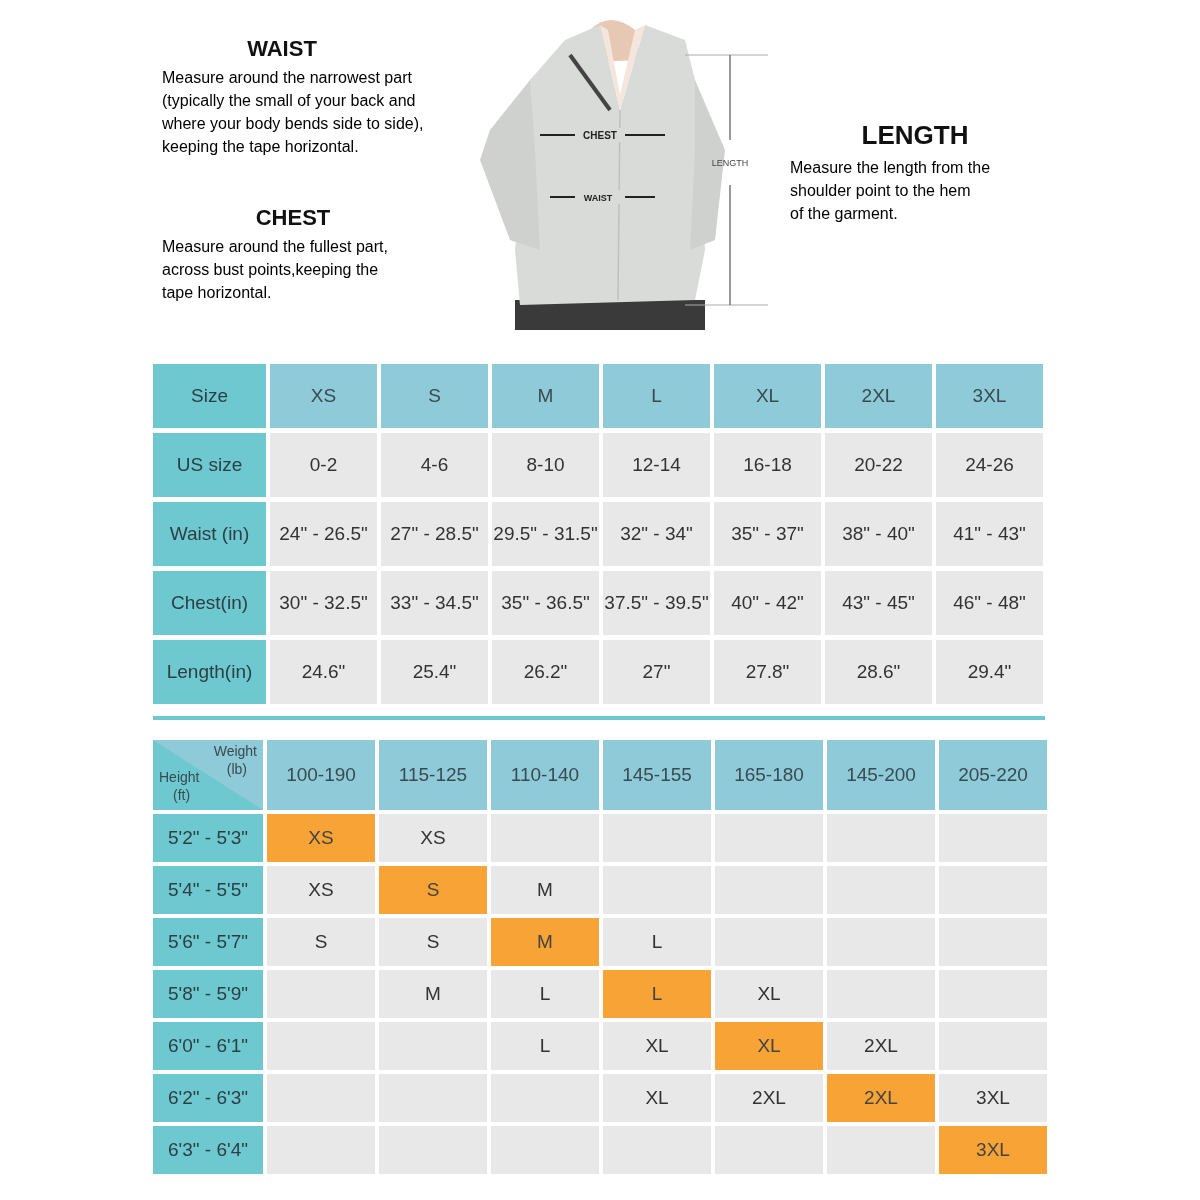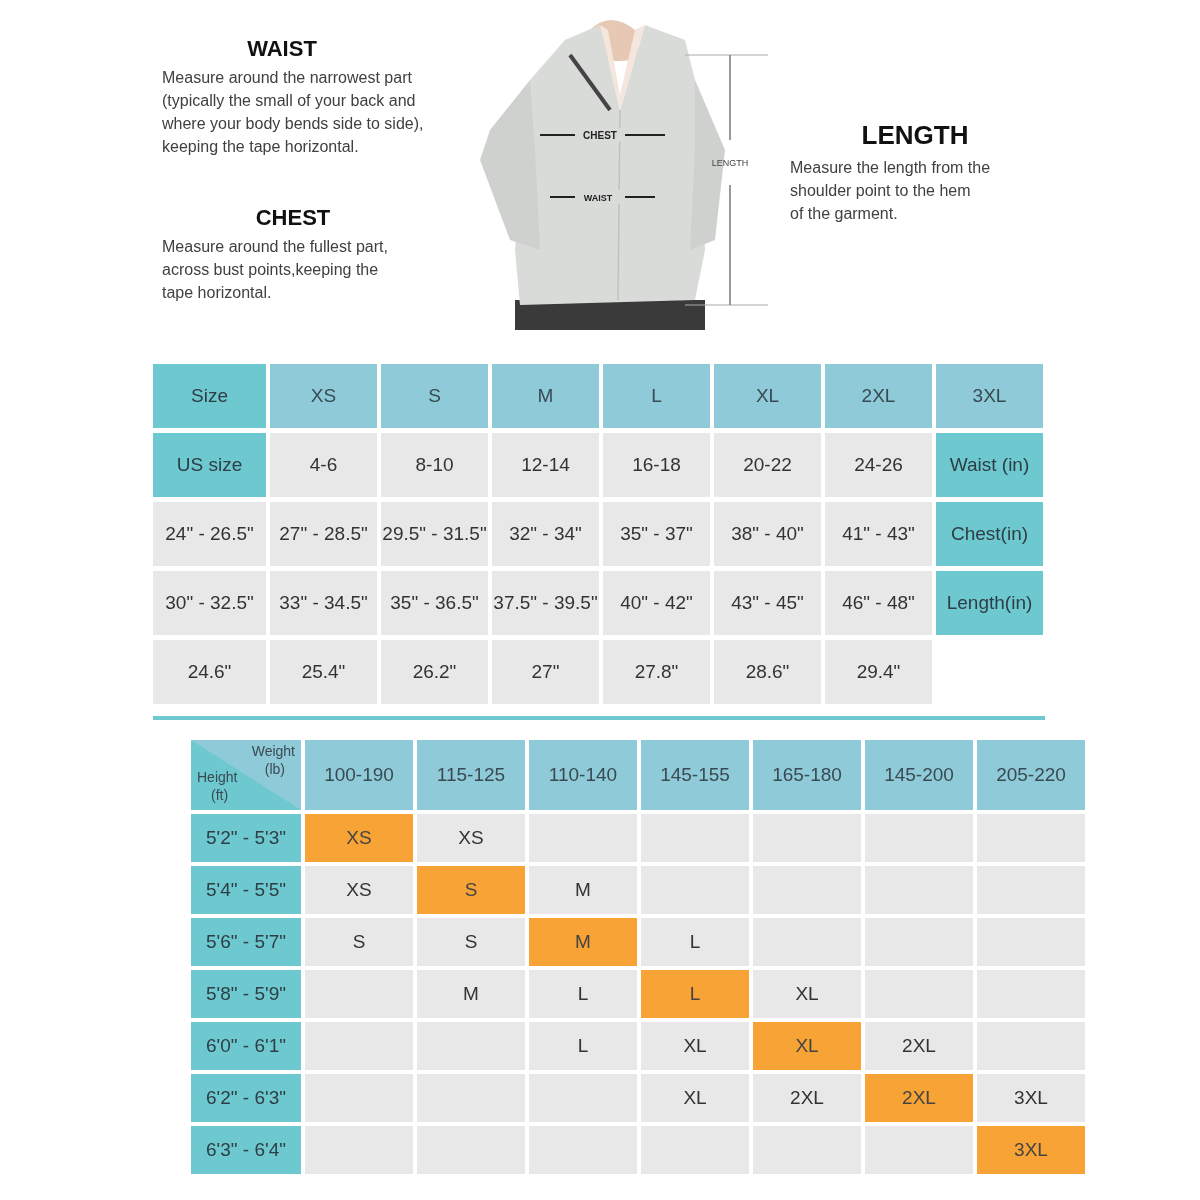--- a/index.html
+++ b/index.html
@@ -1,19 +1,19 @@
 <!DOCTYPE html>
 <html><head>
 <meta charset="utf-8">
 <style>
   * { box-sizing: border-box; margin: 0; padding: 0; }
   body { width: 1200px; height: 1200px; background: #ffffff; font-family: "Liberation Sans", sans-serif; color: #222; position: relative; overflow: hidden; }
   .abs { position: absolute; }
   .heading { font-weight: bold; font-size: 22px; color: #111; text-align: center; }
-  .desc { font-size: 16px; line-height: 23px; color: #404040; }
+  .desc { font-size: 16px; line-height: 23px; color: #000000; }
   .garment { position: absolute; left: 470px; top: 0; width: 300px; height: 330px; }
   .grid { position: absolute; display: grid; gap: 4px; }
   .cell { display: flex; align-items: center; justify-content: center; font-size: 19px; color: #333; background: #e8e8e8; }
   .hdr { background: #8ecad8; color: #3a4a52; }
   .rowh { background: #6dc8cf; color: #2e3e44; }
   .hl { background: #f7a335; color: #444; }
   .divider { position: absolute; left: 153px; top: 716px; width: 892px; height: 4px; background: #6dc8cf; }
   .corner { position: relative; background: linear-gradient(to top right, #6dc8cf 49.5%, #8ecad8 50.5%); font-size: 14px; color: #3a4a52; }
   .corner span { position: absolute; text-align: center; line-height: 15px; }
 </style>
@@ -70,20 +70,21 @@
   <div class="cell rowh">Size</div>
   <div class="cell hdr">XS</div>
   <div class="cell hdr">S</div>
   <div class="cell hdr">M</div>
   <div class="cell hdr">L</div>
   <div class="cell hdr">XL</div>
   <div class="cell hdr">2XL</div>
   <div class="cell hdr">3XL</div>
 
   <div class="cell rowh">US size</div>
+  <div class="cell">0-2</div>
   <div class="cell">4-6</div>
   <div class="cell">8-10</div>
   <div class="cell">12-14</div>
   <div class="cell">16-18</div>
   <div class="cell">20-22</div>
   <div class="cell">24-26</div>
 
   <div class="cell rowh">Waist (in)</div>
   <div class="cell">24" - 26.5"</div>
   <div class="cell">27" - 28.5"</div>
@@ -107,21 +108,21 @@
   <div class="cell">25.4"</div>
   <div class="cell">26.2"</div>
   <div class="cell">27"</div>
   <div class="cell">27.8"</div>
   <div class="cell">28.6"</div>
   <div class="cell">29.4"</div>
 </div>
 
 <div class="divider"></div>
 
-<div class="grid" id="fit-grid" style="left:153px; top:740px; width:892px; grid-template-columns: 110px repeat(7, 108px); grid-template-rows: 70px repeat(7, 48px); gap: 4px 4px; margin-left: 38px;">
+<div class="grid" id="fit-grid" style="left:153px; top:740px; width:892px; grid-template-columns: 110px repeat(7, 108px); grid-template-rows: 70px repeat(7, 48px); gap: 4px 4px;">
   <div class="cell corner">
     <span style="right:6px; top:4px;">
       <span style="position:static; display:block;">Weight</span>
     </span>
     <span style="right:16px; top:22px;">(lb)</span>
     <span style="left:6px; top:30px;">Height</span>
     <span style="left:20px; top:48px;">(ft)</span>
   </div>
   <div class="cell hdr">100-190</div>
   <div class="cell hdr">115-125</div>

